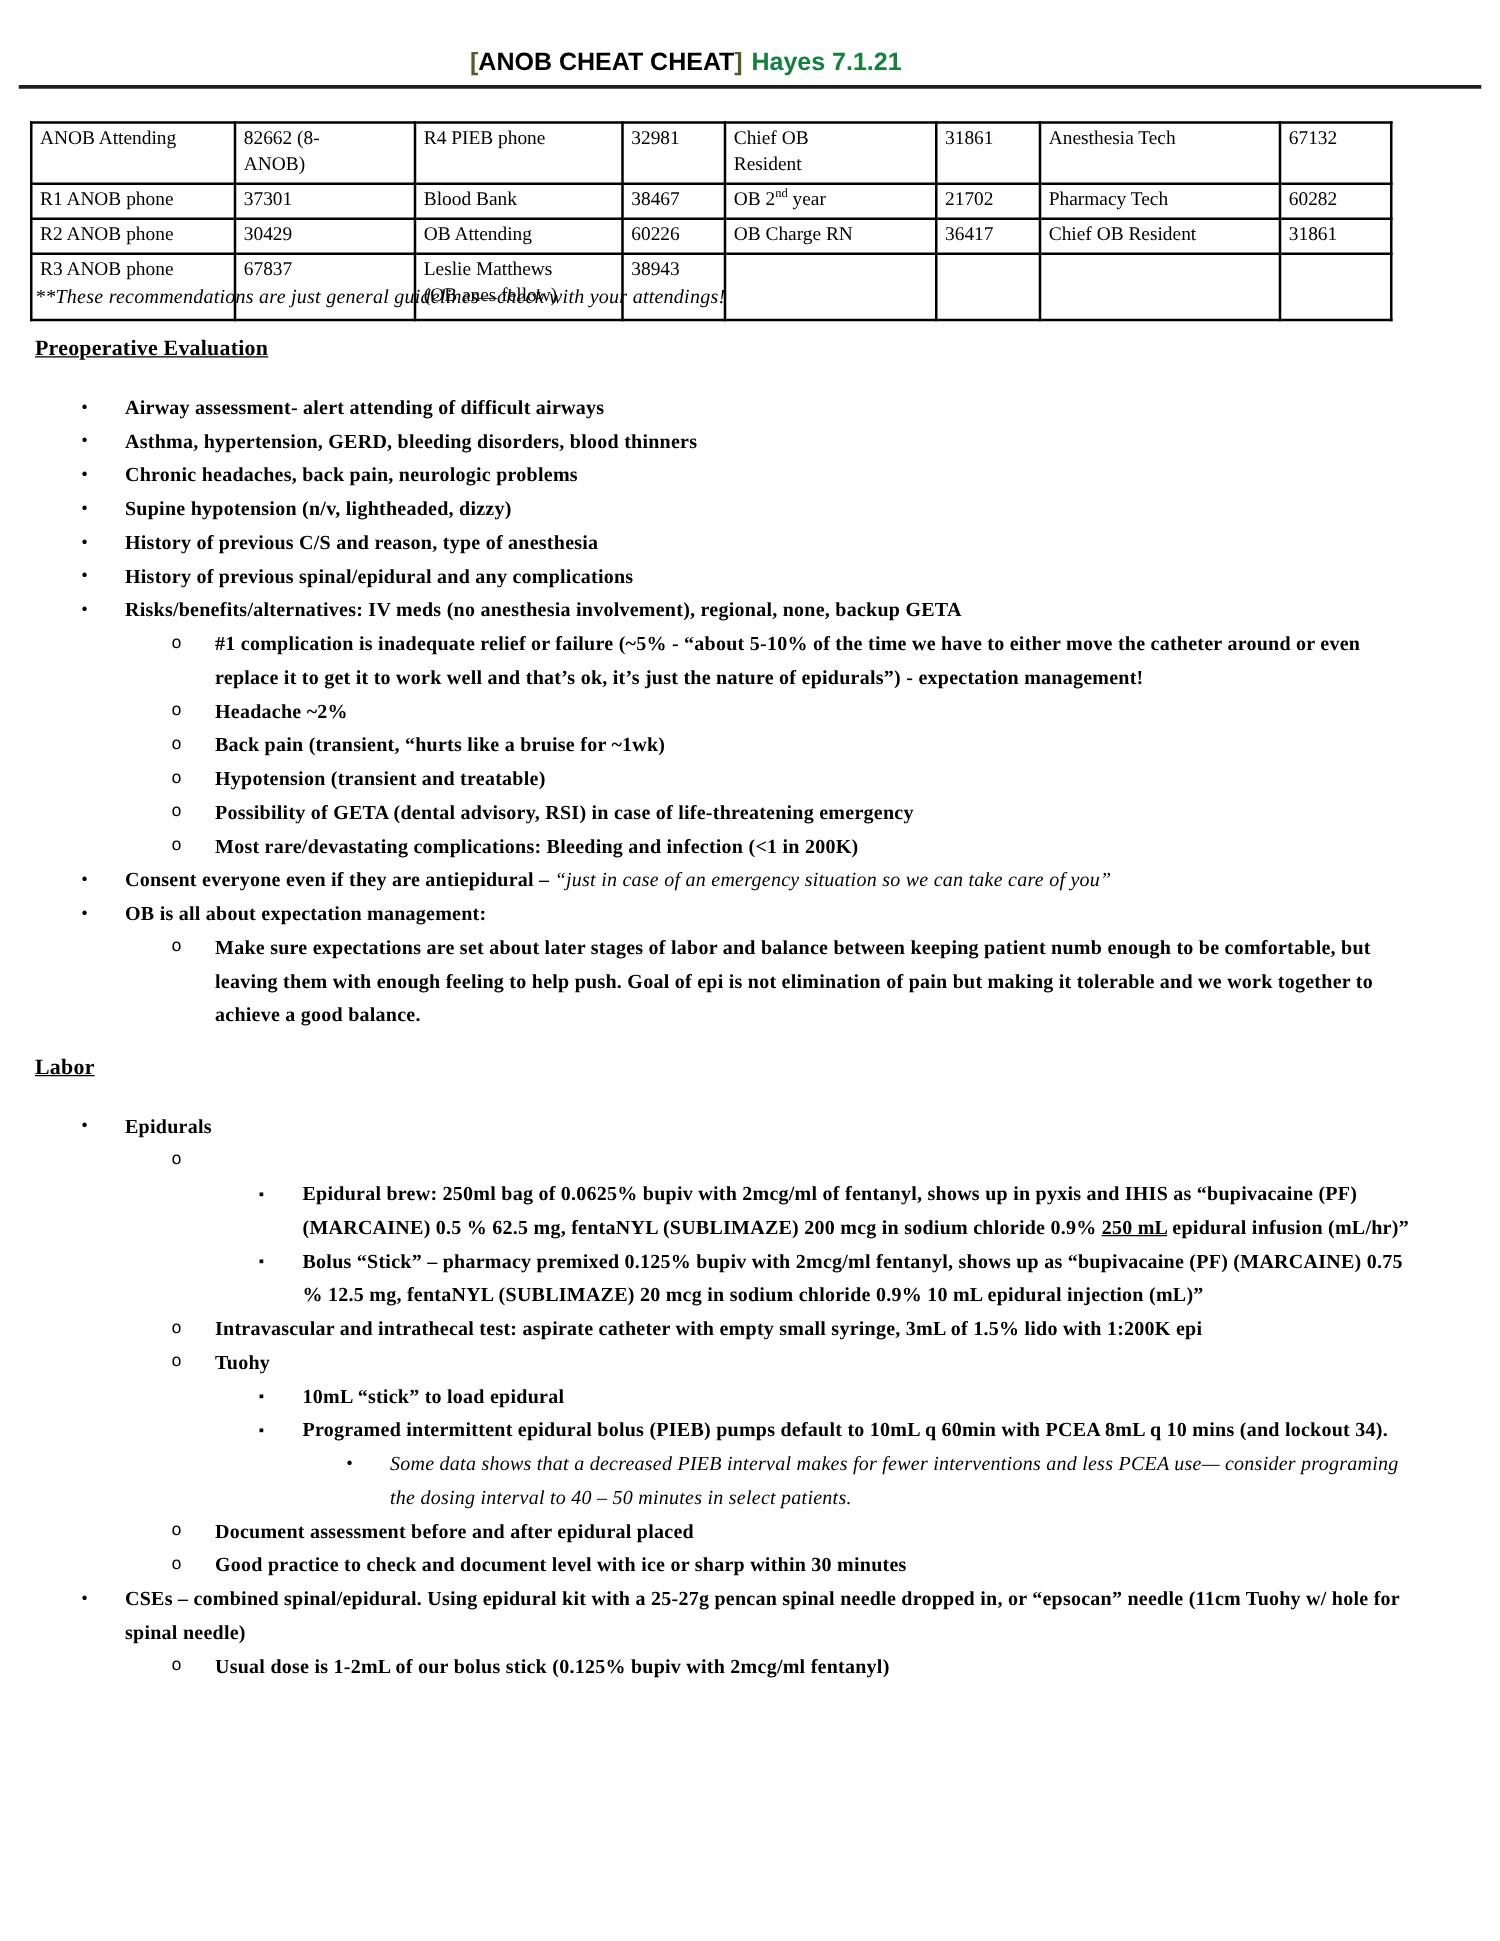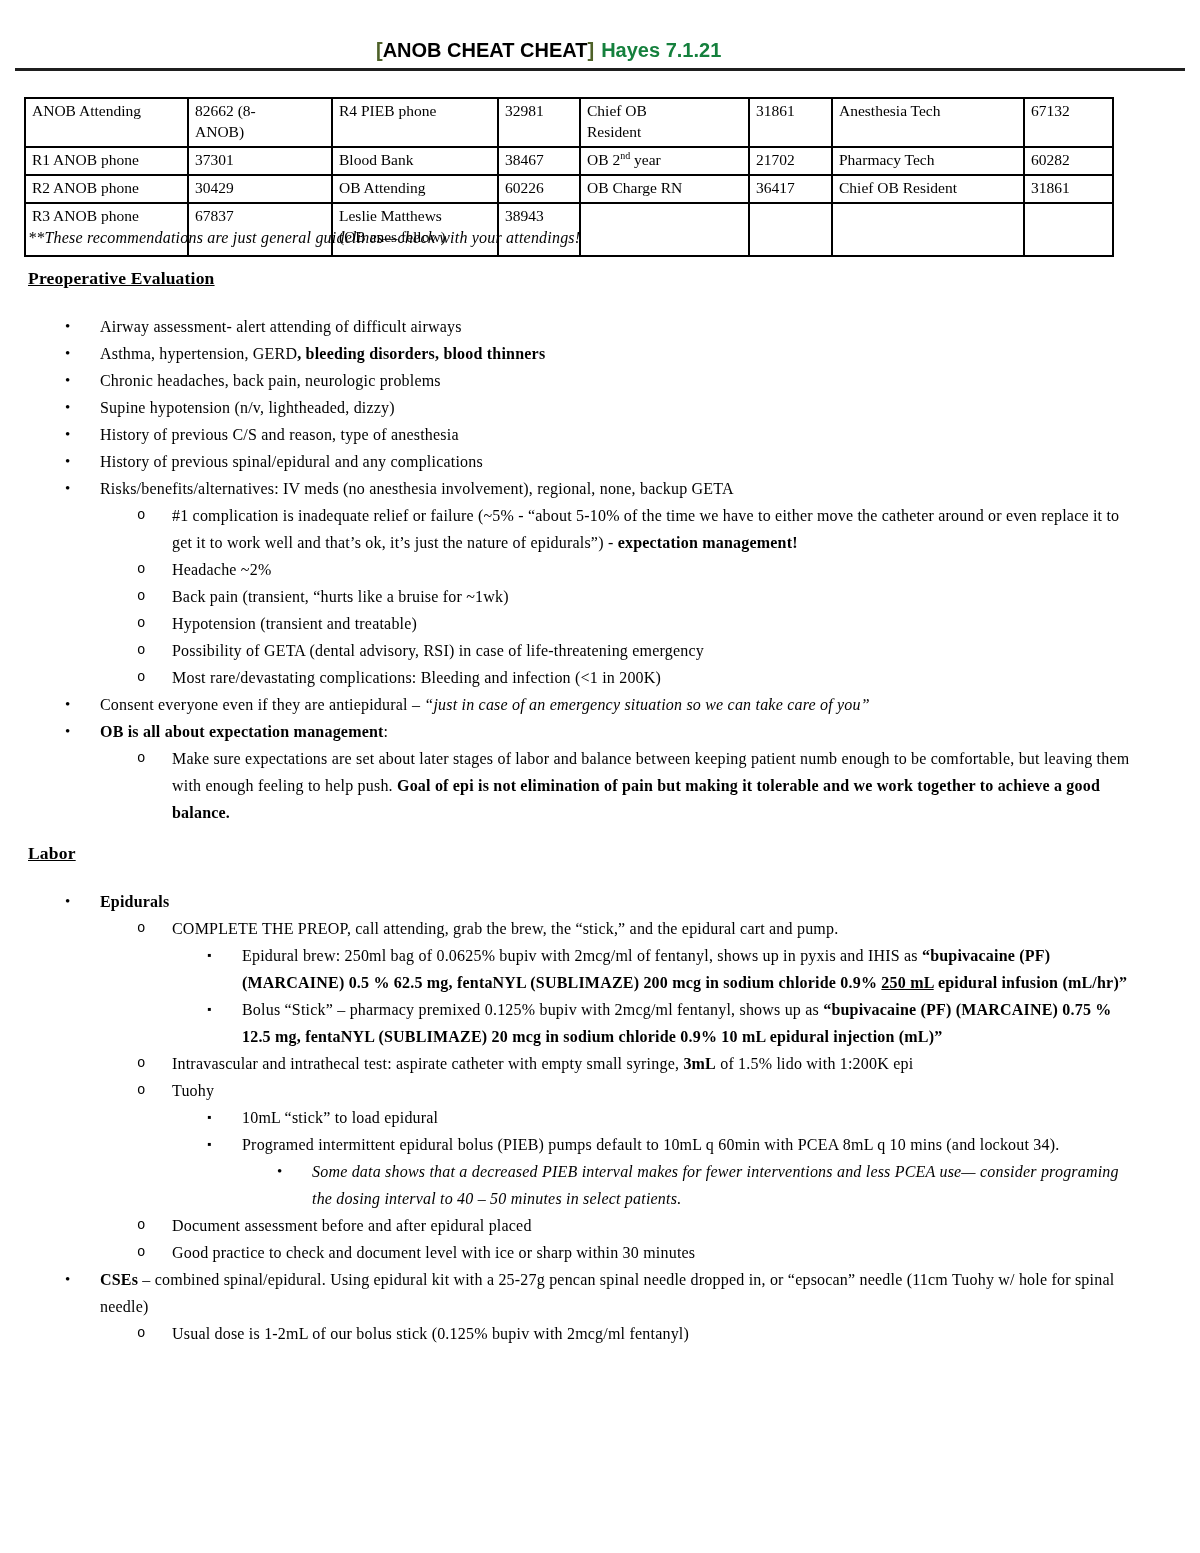--- a/index.html
+++ b/index.html
@@ -36,21 +36,21 @@
   .li{display:flex;}
   .li .m{flex:0 0 35px;}
   .lvl1{padding-left:37px;}
   .lvl2{padding-left:109px;}
   .lvl3{padding-left:179px;}
   .lvl4{padding-left:249px;}
   .m-disc{font-size:15px;}
   .m-circle{font-family:"Liberation Mono", monospace;font-size:14px;}
   .m-square{font-size:12px;}
   .txt{flex:1 1 auto;}
-  .s-normal{font-weight:normal;}
+  .s-normal{font-weight:bold;}
   .s-bold{font-weight:bold;}
   .s-italic{font-style:italic;}
   .s-boldunderline{font-weight:bold;text-decoration:underline;}
 </style>
 </head>
 <body>
 
 <div class="page">
 
   <div class="header-rule"></div>
@@ -191,21 +191,20 @@
 
     <div>
       <div class="heading">Labor</div>
       <div>
           <div class="li lvl1">
             <span class="m m-disc">•</span>
             <span class="txt"><span class="s-bold">Epidurals</span></span>
           </div>
           <div class="li lvl2">
             <span class="m m-circle">o</span>
-            <span class="txt"><span class="s-normal">COMPLETE THE PREOP, call attending, grab the brew, the “stick,” and the epidural cart and pump.</span></span>
           </div>
           <div class="li lvl3">
             <span class="m m-square">▪</span>
             <span class="txt"><span class="s-normal">Epidural brew: 250ml bag of 0.0625% bupiv with 2mcg/ml of fentanyl, shows up in pyxis and IHIS as </span><span class="s-bold">“bupivacaine (PF) (MARCAINE) 0.5 % 62.5 mg, fentaNYL (SUBLIMAZE) 200 mcg in sodium chloride 0.9% </span><span class="s-boldunderline">250 mL</span><span class="s-bold"> epidural infusion (mL/hr)”</span></span>
           </div>
           <div class="li lvl3">
             <span class="m m-square">▪</span>
             <span class="txt"><span class="s-normal">Bolus “Stick” – pharmacy premixed 0.125% bupiv with 2mcg/ml fentanyl, shows up as </span><span class="s-bold">“bupivacaine (PF) (MARCAINE) 0.75 % 12.5 mg, fentaNYL (SUBLIMAZE) 20 mcg in sodium chloride 0.9% 10 mL epidural injection (mL)”</span></span>
           </div>
           <div class="li lvl2">

